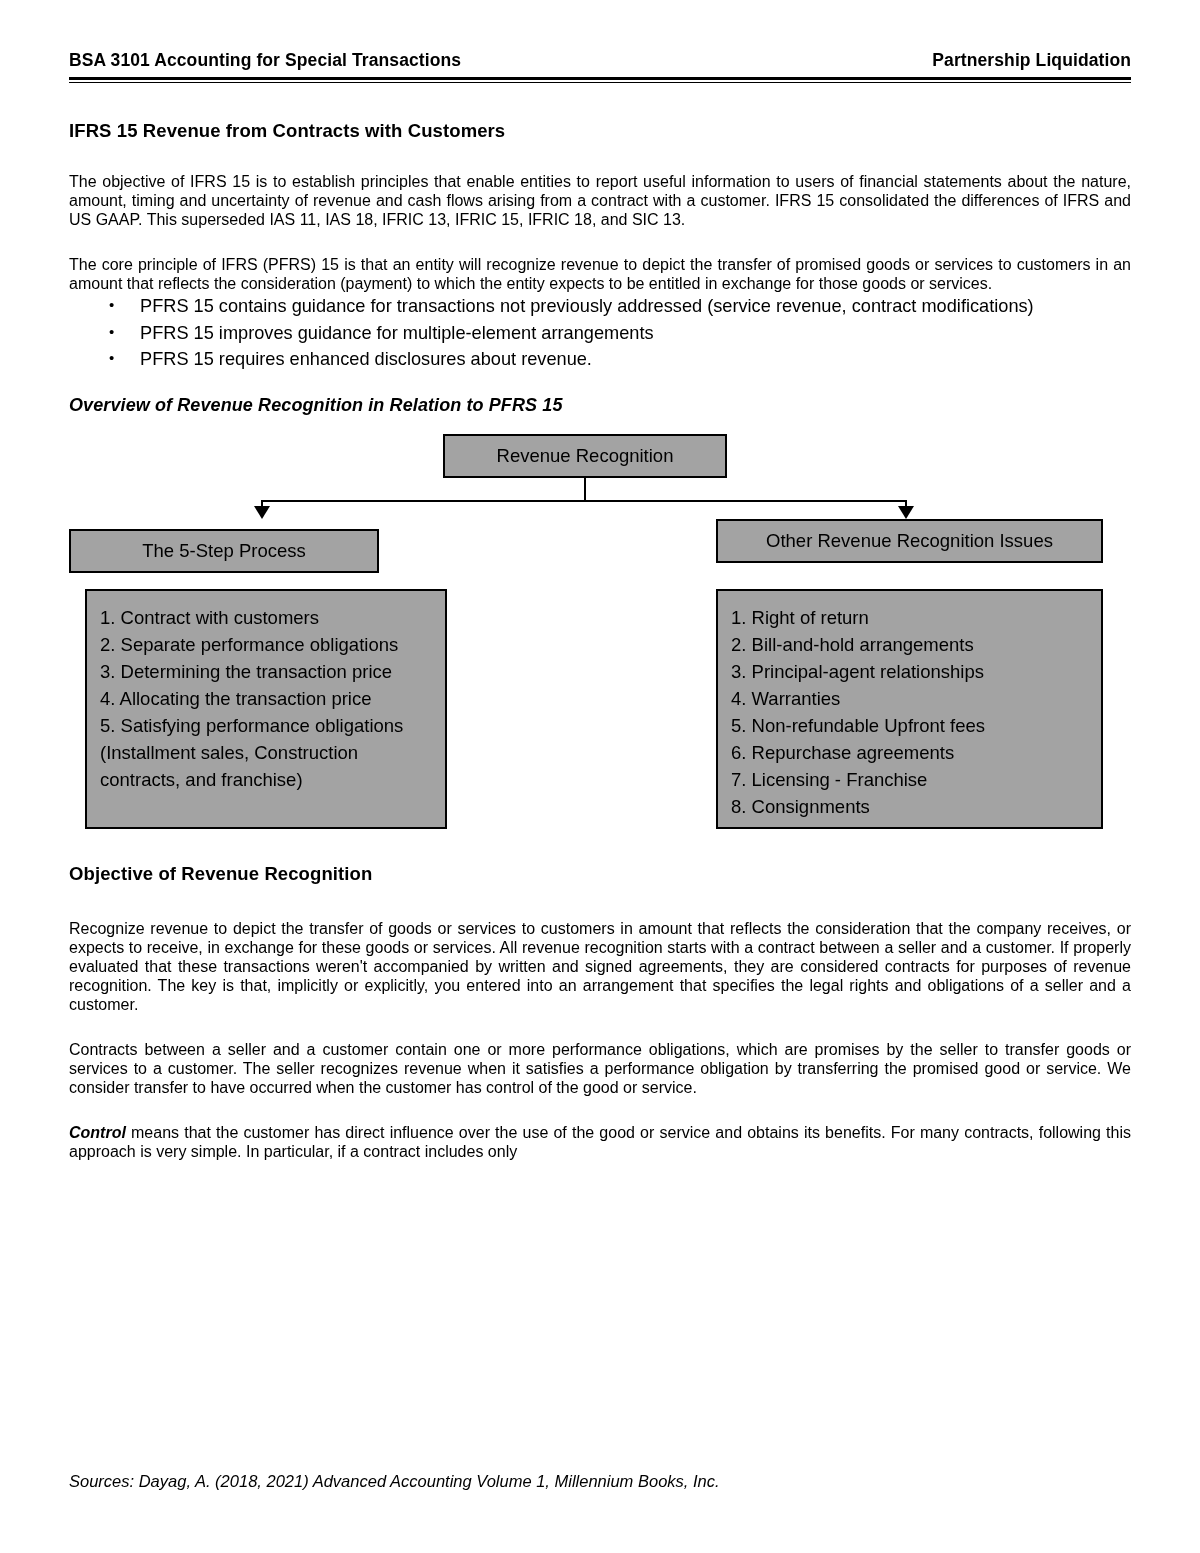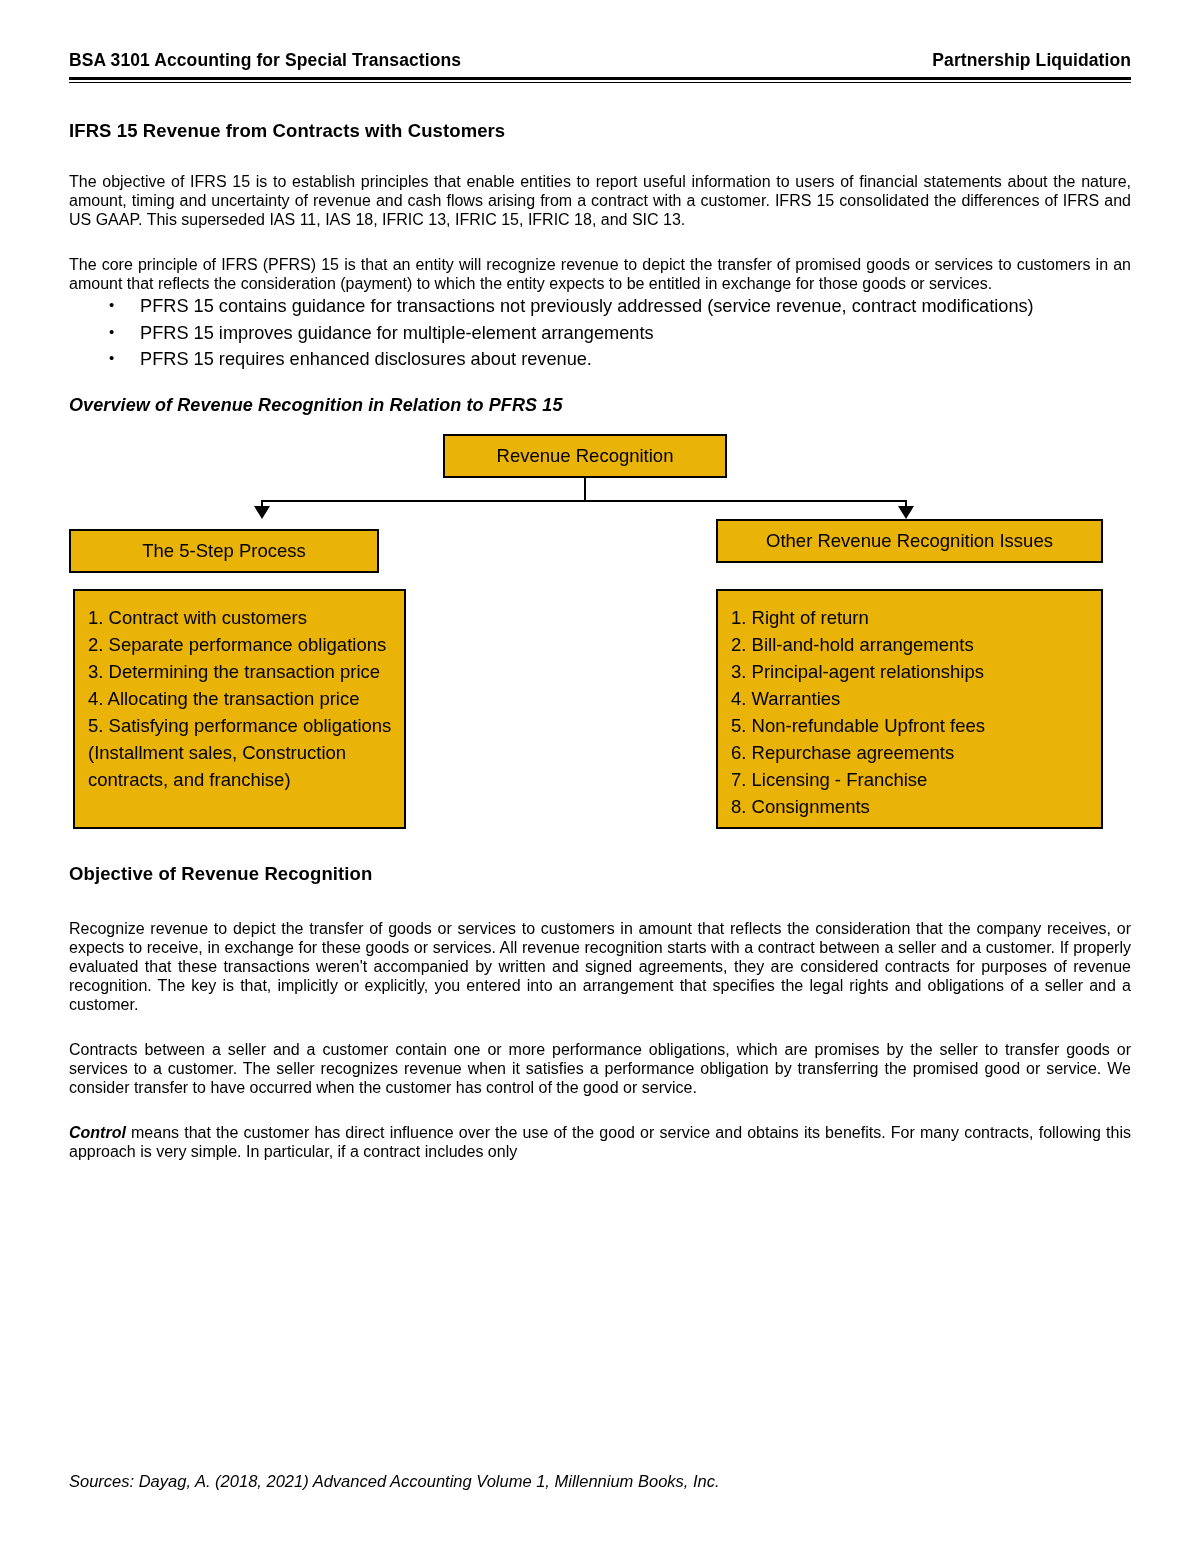--- a/index.html
+++ b/index.html
@@ -95,36 +95,36 @@
   
   .diagram {
     position: relative;
     height: 405px;
     margin-top: 18px;
   }
   .dbox {
     position: absolute;
     box-sizing: border-box;
     border: 2.5px solid #000;
-    background: #eab308;
+    background: #a3a3a3;
     font-size: 18.5px;
   }
   .dbox.centered {
     display: flex;
     align-items: center;
     justify-content: center;
   }
   .dbox-root  { left: 374px; top: 0px;   width: 284px; height: 44px; }
   .dbox-left  { left: 0px;   top: 95px;  width: 310px; height: 44px; }
   .dbox-right { left: 647px; top: 85px;  width: 387px; height: 44px; }
 
   .dlist {
-    left: 4px;
+    left: 16px;
     top: 155px;
-    width: 333px;
+    width: 362px;
     height: 240px;
     padding: 13px 0 0 13px;
   }
   .dlist-right {
     left: 647px;
     top: 155px;
     width: 387px;
     height: 240px;
     padding: 13px 0 0 13px;
   }

